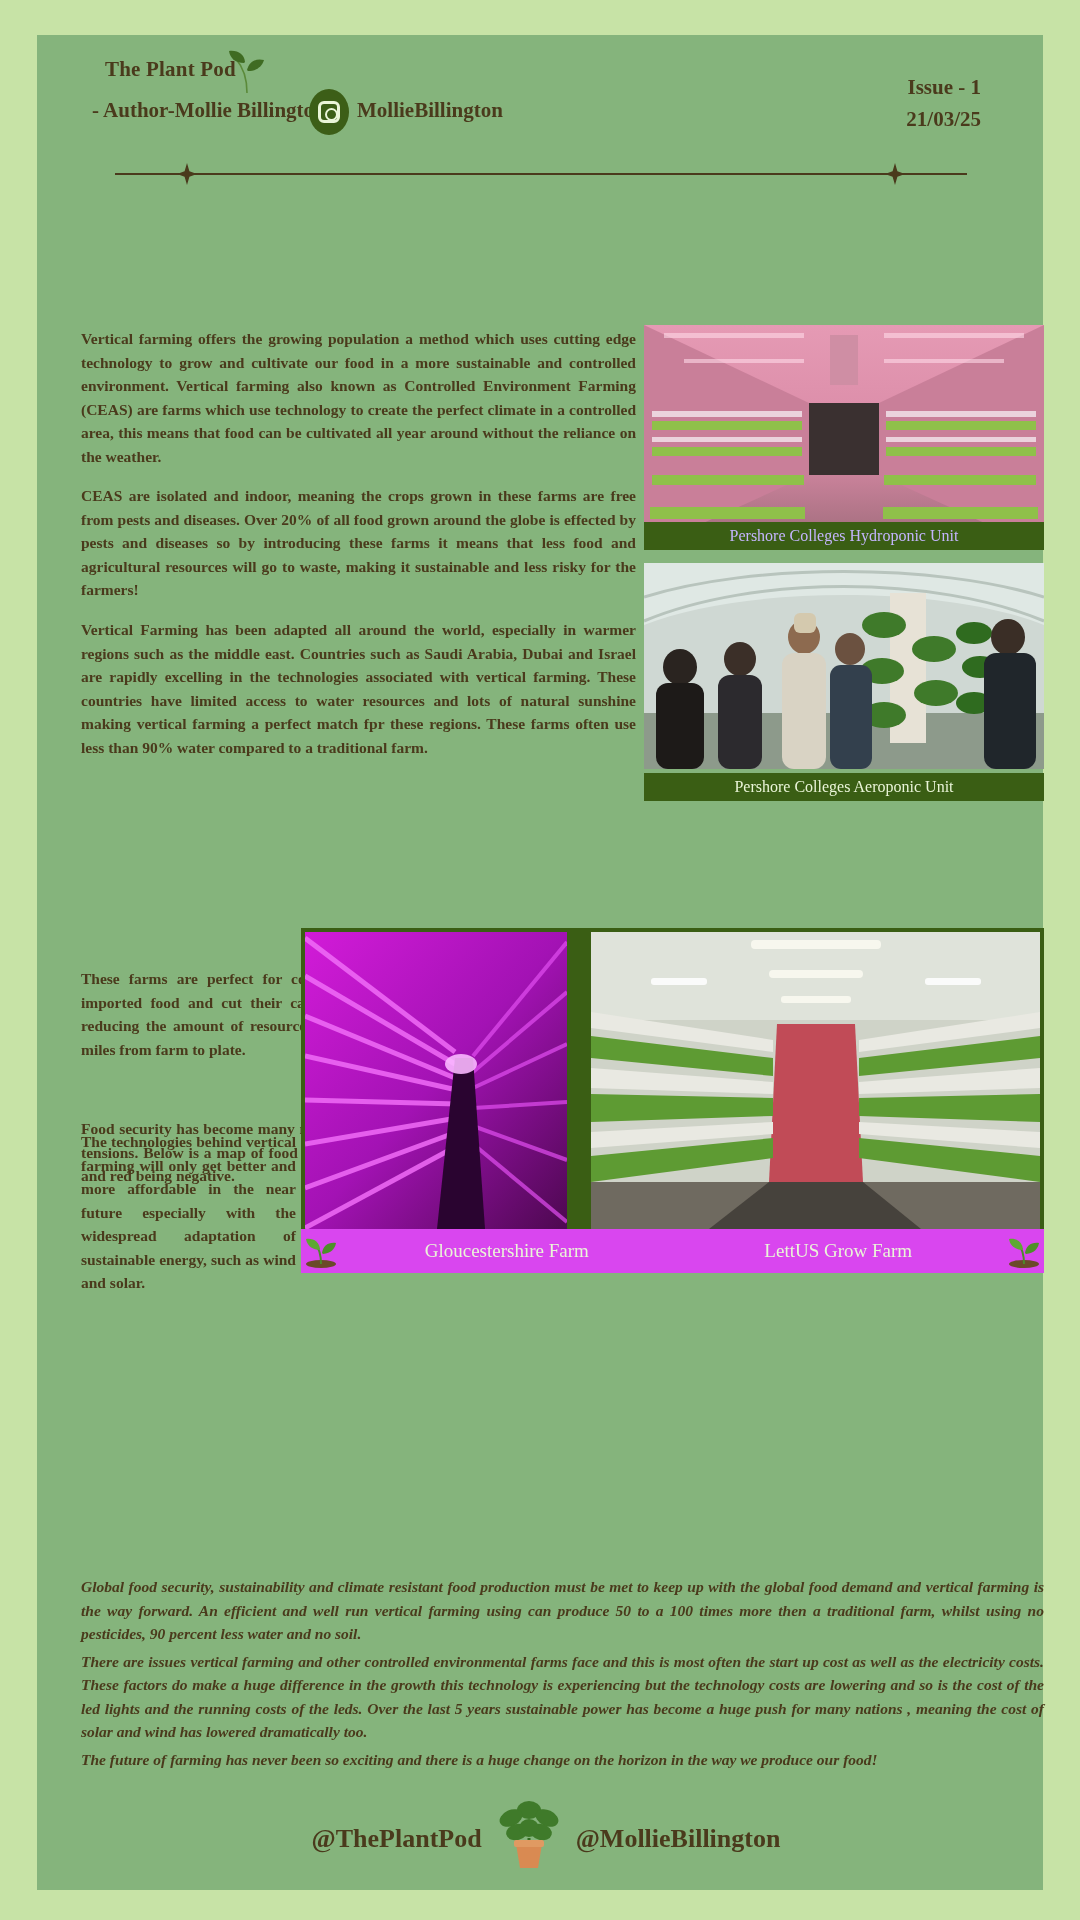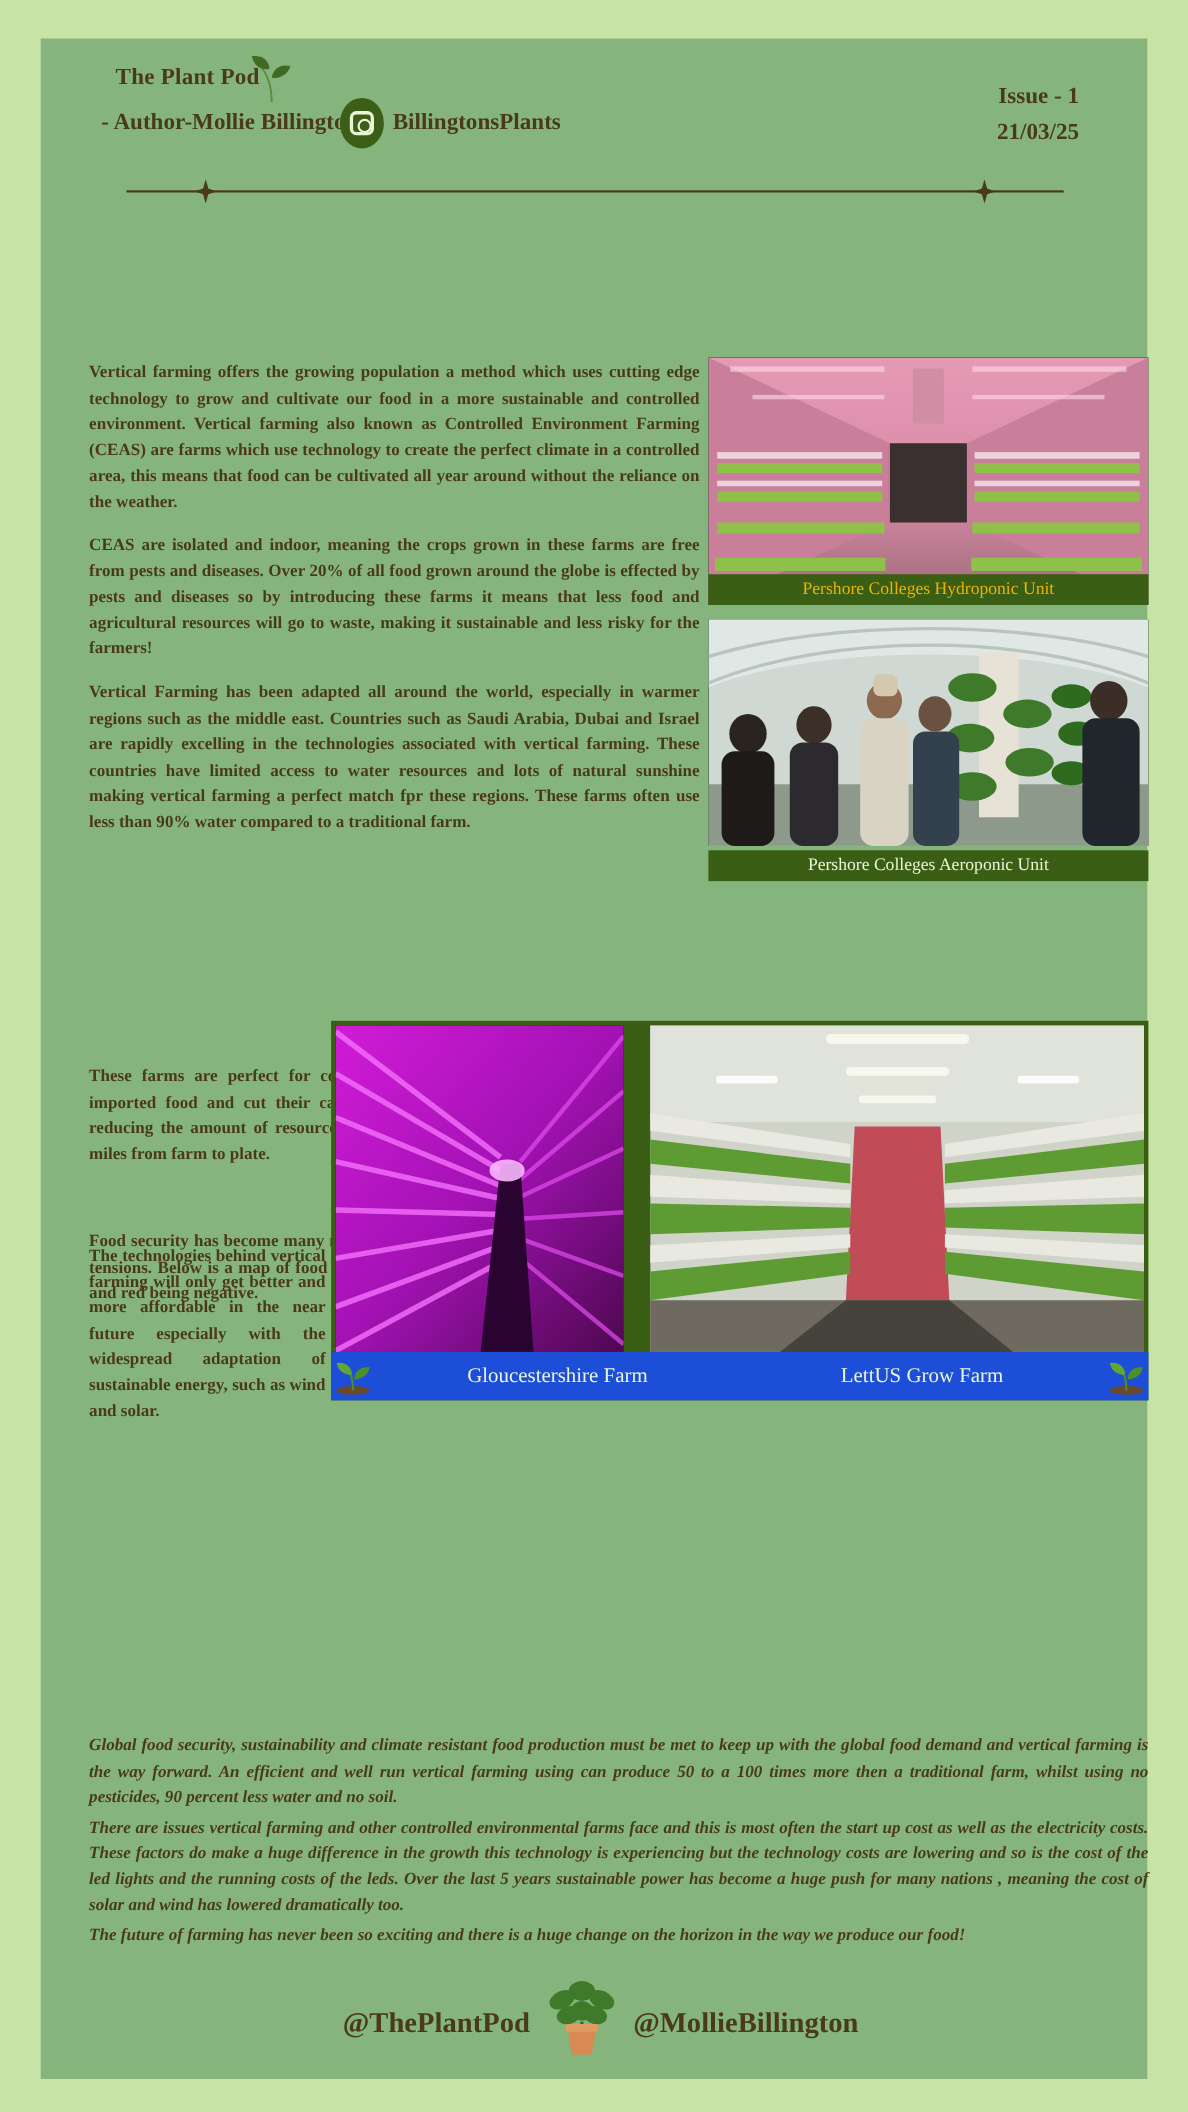--- a/index.html
+++ b/index.html
@@ -207,21 +207,21 @@
 
   .photo-hydro {
     left: 607px; top: 290px;
     width: 400px; height: 225px;
   }
   .cap-hydro {
     position: absolute;
     left: 607px; top: 487px;
     width: 400px; height: 28px;
     background: #3a5e14;
-    color: #eab308;
+    color: #c4b5fd;
     font-size: 16px;
     text-align: center;
     line-height: 28px;
     white-space: nowrap;
     overflow: hidden;
   }
   .photo-aero {
     left: 607px; top: 528px;
     width: 400px; height: 206px;
   }
@@ -252,21 +252,21 @@
   }
   .photo-lettus {
     position: absolute;
     left: 554px; top: 897px;
     width: 449px; height: 297px;
   }
   .strip-caption-bar {
     position: absolute;
     left: 264px; top: 1194px;
     width: 743px; height: 44px;
-    background: #1d4ed8;
+    background: #d946ef;
     display: flex;
     align-items: center;
   }
   .strip-caption-bar .cap {
     flex: 1;
     text-align: center;
     color: #eaf5d8;
     font-size: 19px;
     white-space: nowrap;
   }
@@ -316,21 +316,21 @@
         <path d="M17 14 C8 14 3 9 2 2 C11 1 17 5 18 13 Z" fill="#3f6b22"></path>
         <path d="M21 22 C29 22 35 18 37 11 C28 9 22 13 20 21 Z" fill="#3f6b22"></path>
       </svg>
 
       <div class="brand-line2">- Author-Mollie Billington</div>
 
       <div class="ig-badge">
         <span class="glyph"></span>
       </div>
 
-      <div class="ig-handle">BillingtonsPlants</div>
+      <div class="ig-handle">MollieBillington</div>
 
       <div class="issue-no">Issue - 1</div>
       <div class="issue-date">21/03/25</div>
     </div>
 
     <div class="divider">
       <div class="rule"></div>
       <div class="dia left"></div>
       <div class="dia right"></div>
     </div>

